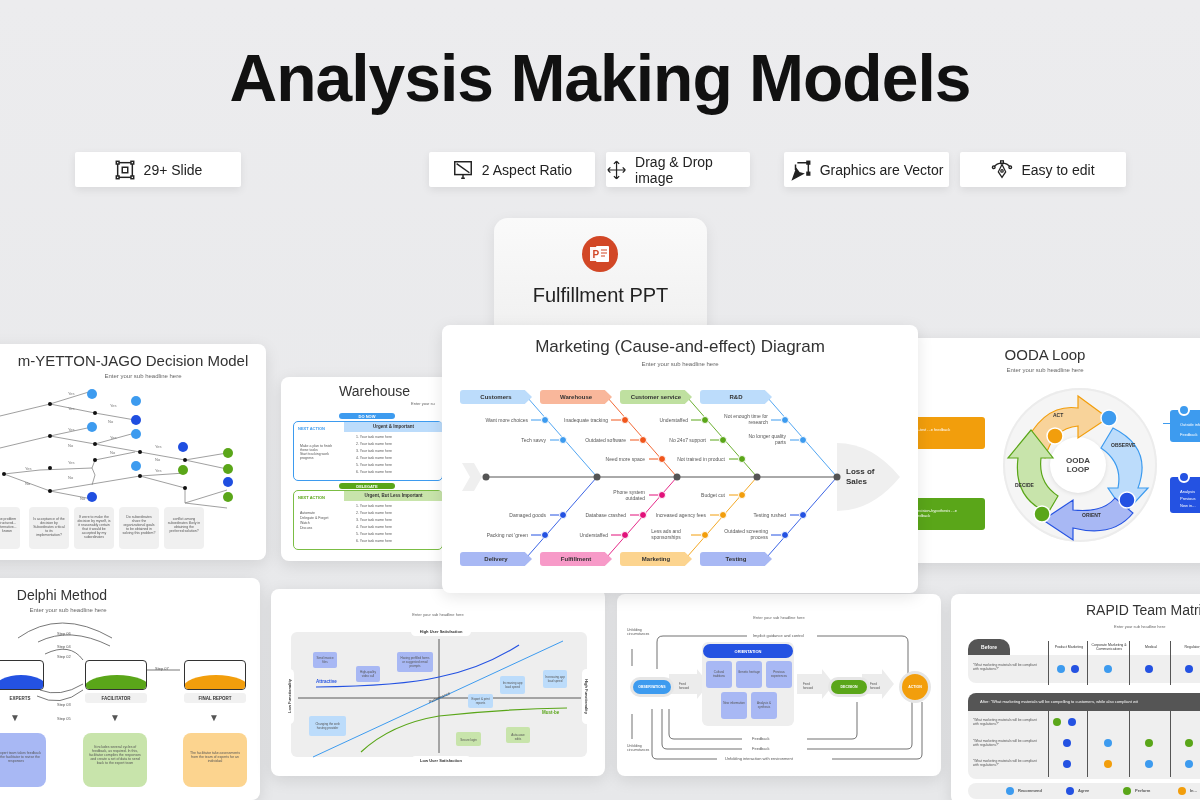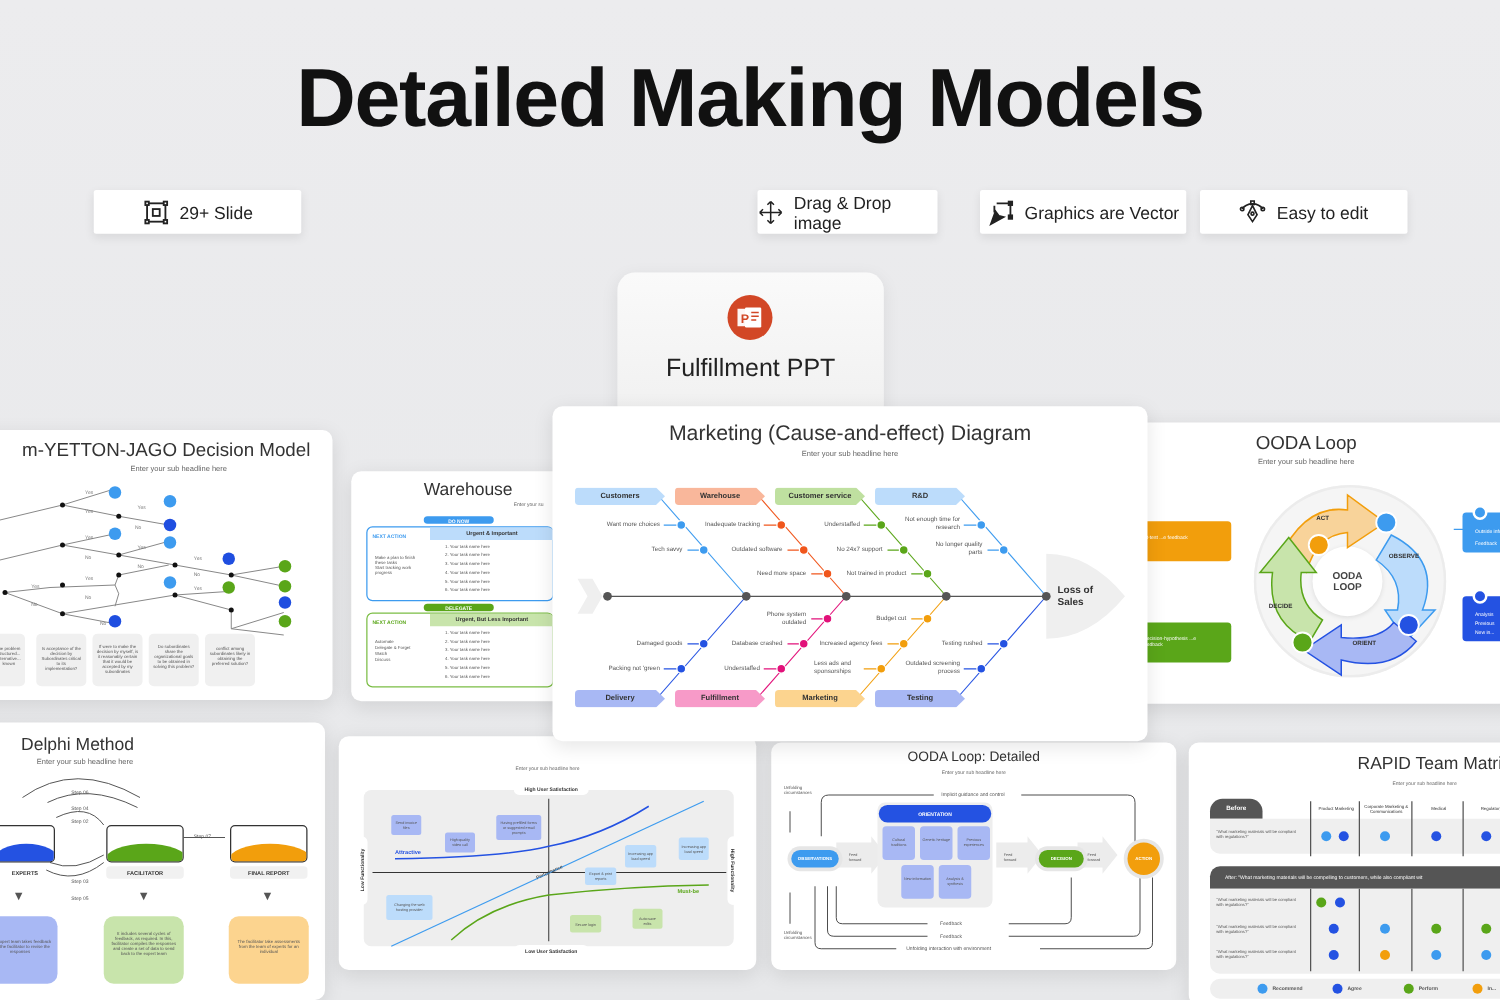--- a/index.html
+++ b/index.html
@@ -44,33 +44,40 @@
   .tiny { font-size: 5px; color: #555; position: absolute; }
   .pill {
     position: absolute; font-size: 6px; font-weight: 700; color: #333;
     display: flex; align-items: center; justify-content: center;
   }
   .node { position: absolute; border-radius: 50%; }
 </style>
 </head>
 <body>
 
-<div class="main-title">Detailed Making Models</div>
+<div class="main-title">Analysis Making Models</div>
 
 <div class="features">
   <div class="feature" style="left:0;width:166px">
     <svg viewBox="0 0 24 24" fill="none" stroke="#222" stroke-width="1.6">
         <rect x="4" y="4" width="16" height="16"></rect>
         <rect x="9" y="9" width="6" height="6"></rect>
         <rect x="2.5" y="2.5" width="3" height="3" fill="#fff"></rect>
         <rect x="18.5" y="2.5" width="3" height="3" fill="#fff"></rect>
         <rect x="2.5" y="18.5" width="3" height="3" fill="#fff"></rect>
         <rect x="18.5" y="18.5" width="3" height="3" fill="#fff"></rect>
       </svg>
     <span>29+ Slide</span>
+  </div>
+  <div class="feature" style="left:354px;width:166px">
+    <svg viewBox="0 0 24 24" fill="none" stroke="#222" stroke-width="1.6">
+        <rect x="3" y="3" width="18" height="14"></rect>
+        <path d="M5 5l14 10M10 21h4M12 17v4"></path>
+      </svg>
+    <span>2 Aspect Ratio</span>
   </div>
   <div class="feature" style="left:531px;width:144px">
     <svg viewBox="0 0 24 24" fill="none" stroke="#222" stroke-width="1.4">
         <path d="M12 2v20M2 12h20M12 2l-3 3M12 2l3 3M12 22l-3-3M12 22l3-3M2 12l3-3M2 12l3 3M22 12l-3-3M22 12l-3 3"></path>
       </svg>
     <span>Drag &amp; Drop image</span>
   </div>
   <div class="feature" style="left:709px;width:165px">
     <svg viewBox="0 0 24 24" fill="none" stroke="#222" stroke-width="1.6">
         <path d="M8 4h12M20 4v12M6 6v6"></path>
@@ -433,21 +440,20 @@
     </div>
   <div style="position:absolute;left:185px;top:143px;width:25px;height:14px;background:#c8e4ab;border-radius:2px">
       <span class="tiny" style="font-size:3px;left:2px;top:6px;width:21px;text-align:center">Secure login</span>
     </div>
   <div style="position:absolute;left:235px;top:138px;width:24px;height:16px;background:#c8e4ab;border-radius:2px">
       <span class="tiny" style="font-size:3px;left:2px;top:6px;width:20px;text-align:center">Auto-save edits</span>
     </div>
 </div>
 
 <div class="slide" style="left:617px;top:594px;width:324px;height:182px">
-  <div class="slide-title" style="top:6px;font-size:11px">OODA Loop: Detailed</div>
   <div class="slide-sub" style="top:21px;font-size:4px">Enter your sub headline here</div>
   <svg style="position:absolute;left:0;top:0" width="324" height="182">
     <g stroke="#333" stroke-width="0.7" fill="none">
       <path d="M40 75 L40 48 Q40 42 46 42 L130 42"></path>
         <path d="M200 42 L285 42 Q291 42 291 48 L291 80"></path>
       <path d="M15 55 L15 72"></path>
         <path d="M15 145 L15 120"></path>
       <path d="M52 115 L52 140 Q52 145 57 145 L125 145"></path>
         <path d="M190 145 L235 145 Q240 145 240 140 L240 108"></path>
       <path d="M45 115 L45 150 Q45 155 50 155 L125 155"></path>

